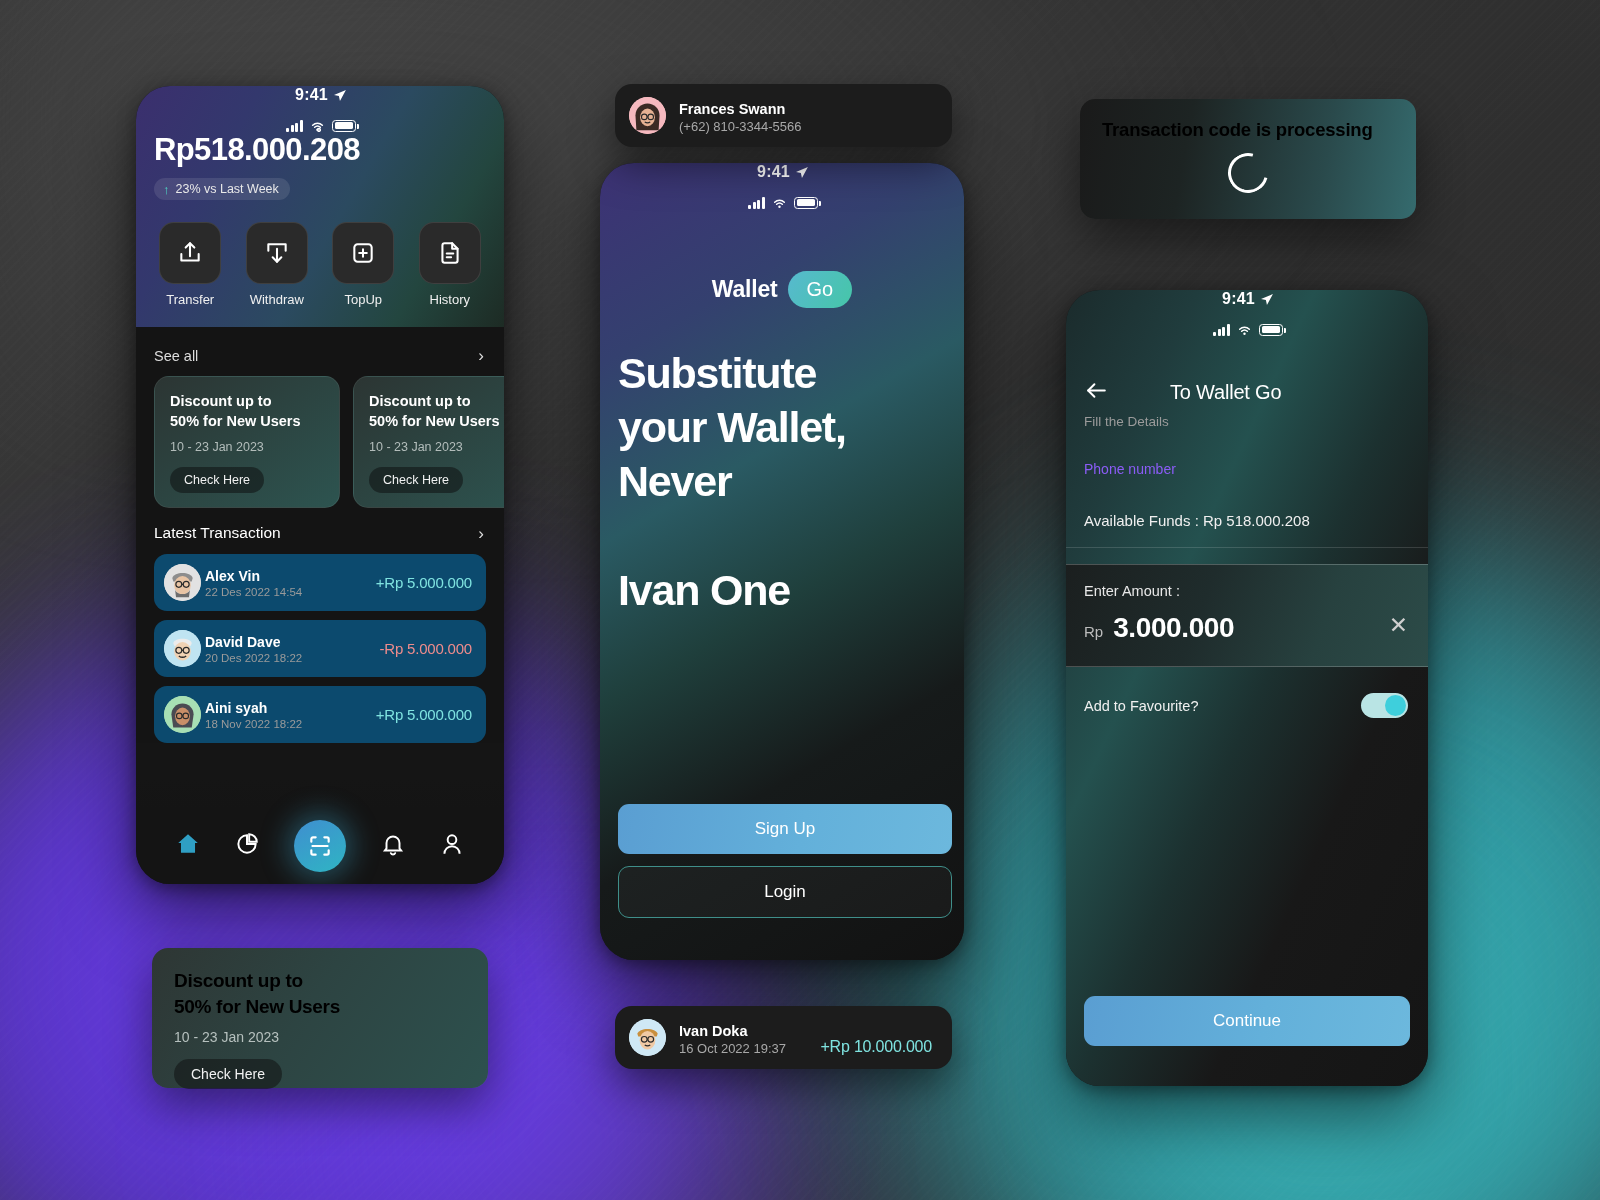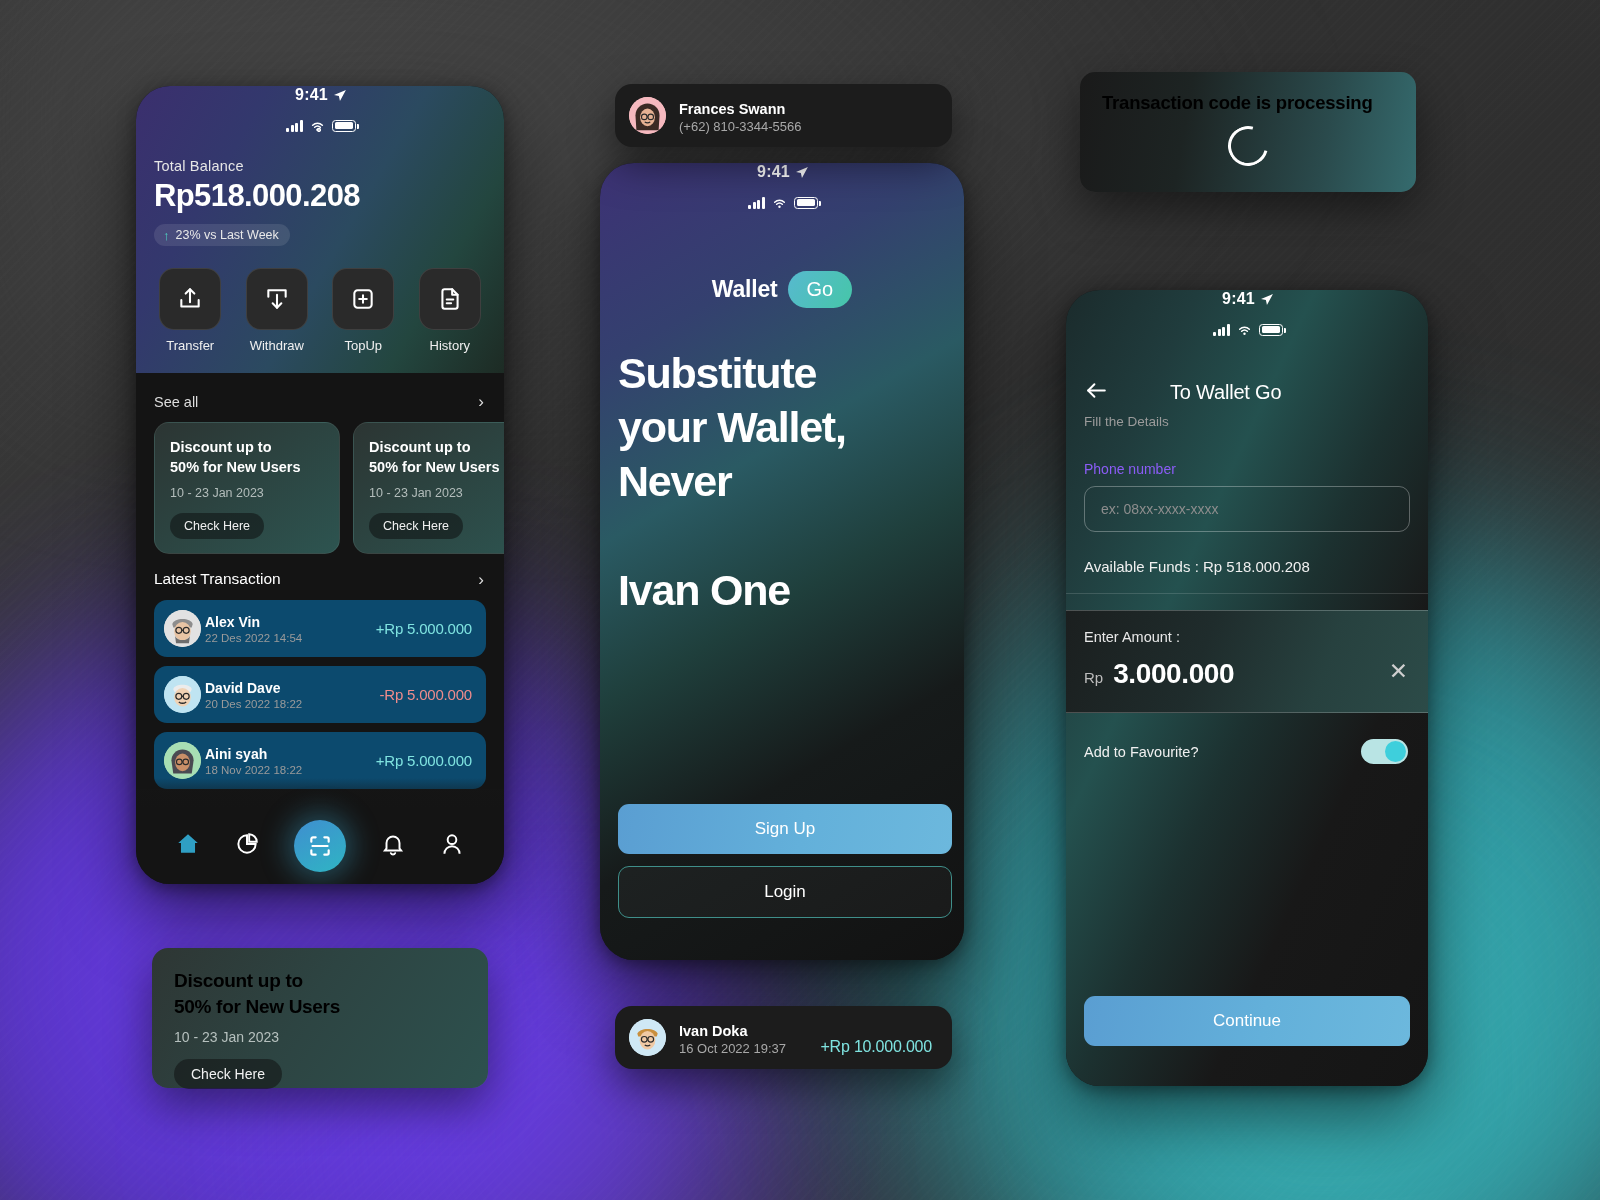--- a/index.html
+++ b/index.html
@@ -165,21 +165,21 @@
     box-shadow:0 16px 40px rgba(0,0,0,.5);
   }
   .chip .nm { font-size:14.5px; font-weight:600; color:#fff; }
   .chip .sub { font-size:13px; color:#a8a8a8; margin-top:2px; }
   #chip-frances { left:615px; top:84px; width:337px; }
   #chip-ivan { left:615px; top:1006px; width:337px; }
   #chip-ivan .amt { margin-left:auto; font-size:16px; color:#7fe3e0; letter-spacing:-.2px; }
 
   
   #toast-processing {
-    position:absolute; left:1080px; top:72px; width:336px; height:120px; border-radius:15px;
+    position:absolute; left:1080px; top:99px; width:336px; height:120px; border-radius:15px;
     background:linear-gradient(100deg,#1a1a1a 0%,#1d2423 32%,#2a4a4c 72%,#356b6e 100%);
     box-shadow:0 18px 46px rgba(0,0,0,.48);
     padding:20px 22px 0 22px;
   }
   #toast-processing .ttl { font-size:18.5px; font-weight:700; letter-spacing:-.2px; }
   .spinner {
     width:40px; height:40px; border-radius:50%; margin:12px auto 0 auto;
     border:3px solid #fff; border-right-color:transparent; transform:rotate(-30deg);
   }
 
@@ -281,21 +281,20 @@
           <path d="M12 15.2a2 2 0 110 .1zM5.2 8.6a10 10 0 0113.6 0" stroke="#fff" stroke-width="2.2" fill="none" stroke-linecap="round"></path>
           <path d="M8 11.5a6 6 0 018 0" stroke="#fff" stroke-width="2.2" fill="none" stroke-linecap="round"></path>
           <circle cx="12" cy="15" r="1.7" fill="#fff"></circle>
           </svg>
         <span class="ic-batt">
             <i></i>
           </span>
       </div>
     </div>
 
-    <div class="bal-label">Total Balance</div>
     <div class="bal-amount">Rp518.000.208</div>
     <div class="bal-chip">
       <span class="arw">↑</span>
       <span>23% vs Last Week</span>
     </div>
 
     <div class="actions">
       <div class="action">
         <div class="box">
           <svg width="26" height="26" viewBox="0 0 24 24" fill="none" stroke="#fff" stroke-width="1.9" stroke-linecap="round" stroke-linejoin="round">
@@ -579,21 +578,20 @@
         <svg width="25" height="25" viewBox="0 0 24 24" fill="none" stroke="#fff" stroke-width="1.9" stroke-linecap="round" stroke-linejoin="round">
           <path d="M20 12H4"></path>
             <path d="M10 6l-6 6 6 6"></path>
           </svg>
       </span>
       <span class="ttl">To Wallet Go</span>
     </div>
     <div class="tf-sub">Fill the Details</div>
 
     <div class="fld-label">Phone number</div>
-    <div class="fld">ex: 08xx-xxxx-xxxx</div>
 
     <div class="funds">Available Funds : Rp 518.000.208</div>
     <div class="sep"></div>
 
     <div class="amount-card">
       <div class="cap">Enter Amount :</div>
       <div class="amount-row">
         <span class="rp">Rp</span>
         <span class="val">3.000.000</span>
       </div>

